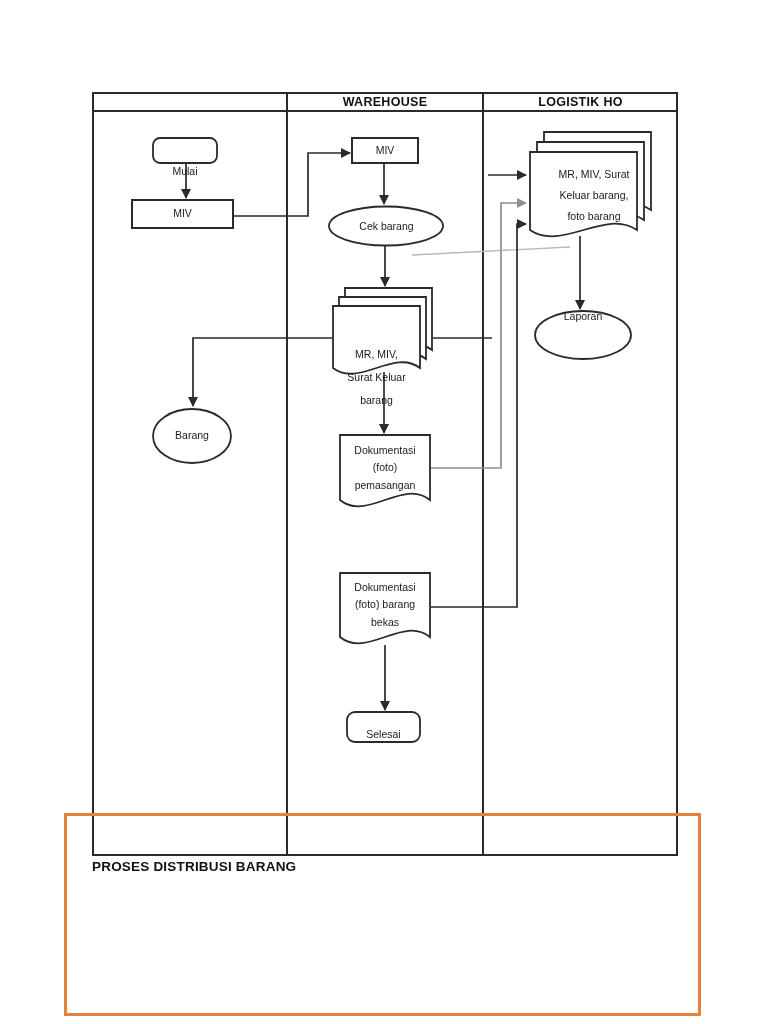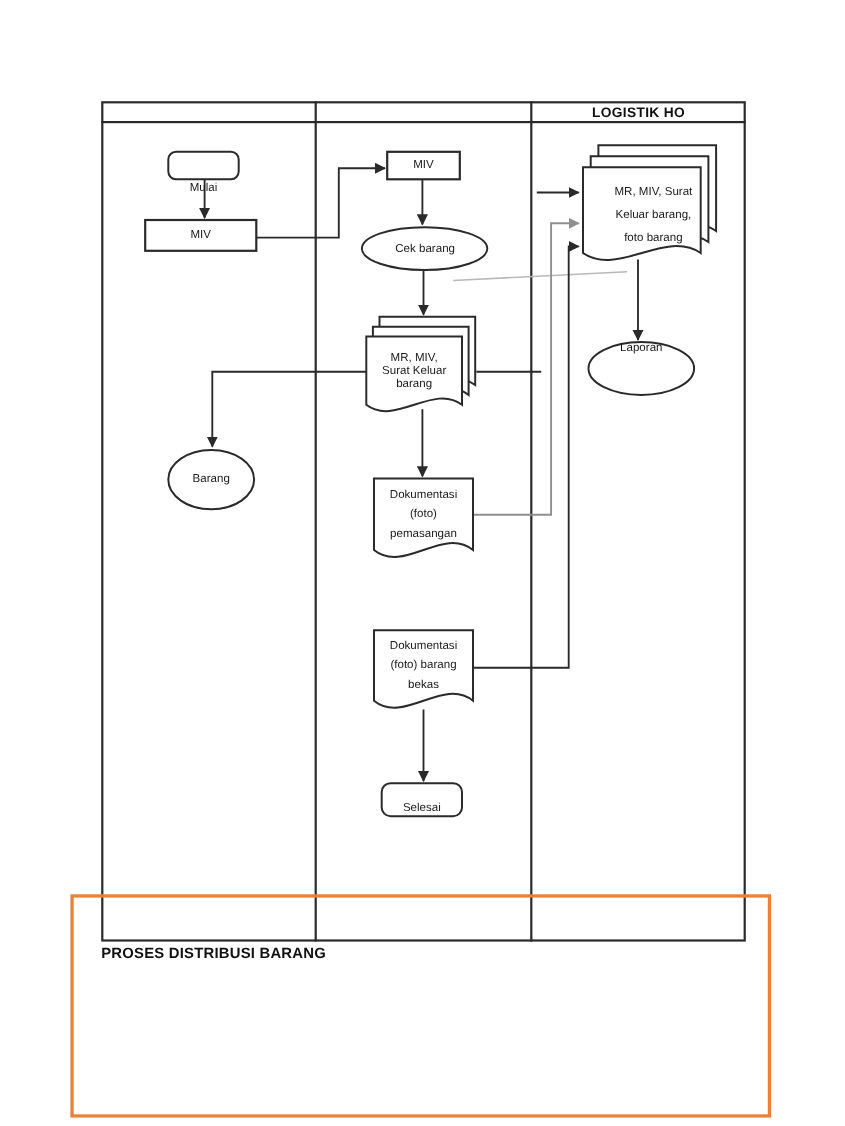--- a/index.html
+++ b/index.html
@@ -15,35 +15,38 @@
   .lane-header{top:92px;height:19px;display:flex;align-items:center;justify-content:center;
     font-weight:bold;font-size:12.5px;letter-spacing:.3px;color:#111;}
   
   .diagram-layer{left:0;top:0;width:768px;height:1024px;}
   
   .nlabel{display:flex;align-items:center;justify-content:center;text-align:center;
     font-size:10.5px;color:#1a1a1a;line-height:1.25;}
   .pre{white-space:pre-line;}
   .lh-doc{line-height:17.5px;}
   .lh-ho{line-height:21px;}
-  .lh-wh{line-height:12px;}
+  .lh-wh{line-height:23px;margin-top:40px;}
   
   .orange-box{left:64px;top:813px;width:637px;height:203px;border:3px solid #e8823b;box-sizing:border-box;}
   
   .caption{left:92px;top:859px;font-weight:bold;font-size:13.5px;letter-spacing:.2px;color:#111;}
 </style>
 </head>
 <body>
 
 <div class="page">
 
   <div class="abs lane-outer"></div>
   <div class="abs lane-divider" style="left:286px;"></div>
   <div class="abs lane-divider" style="left:482px;"></div>
   <div class="abs lane-header-line"></div>
+  <div class="abs lane-header" style="left:287px;width:196px;">
+      <span>WAREHOUSE</span>
+    </div>
   <div class="abs lane-header" style="left:483px;width:195px;">
       <span>LOGISTIK HO</span>
     </div>
 
   <svg class="abs diagram-layer" width="768" height="1024" viewBox="0 0 768 1024">
     <defs>
       <marker id="arrB" viewBox="0 0 10 10" refX="9" refY="5" markerWidth="6" markerHeight="6" orient="auto-start-reverse">
         <path d="M0,0 L10,5 L0,10 Z" fill="#2a2a2a"></path>
       </marker>
       <marker id="arrG" viewBox="0 0 10 10" refX="9" refY="5" markerWidth="6" markerHeight="6" orient="auto-start-reverse">

